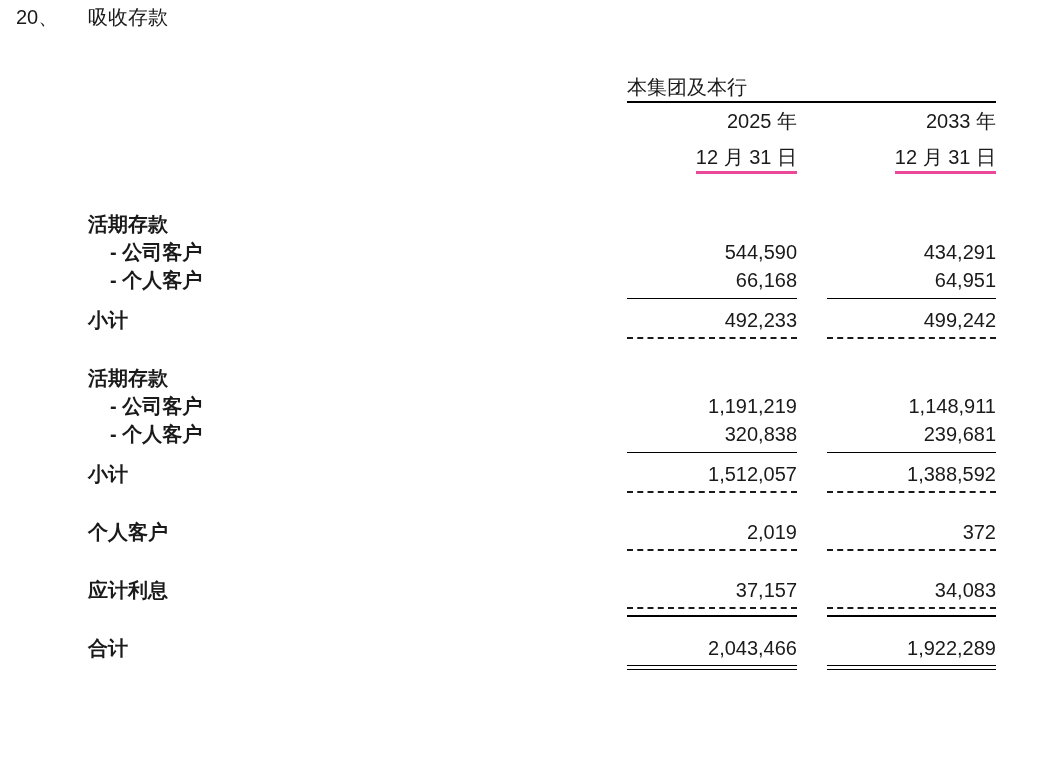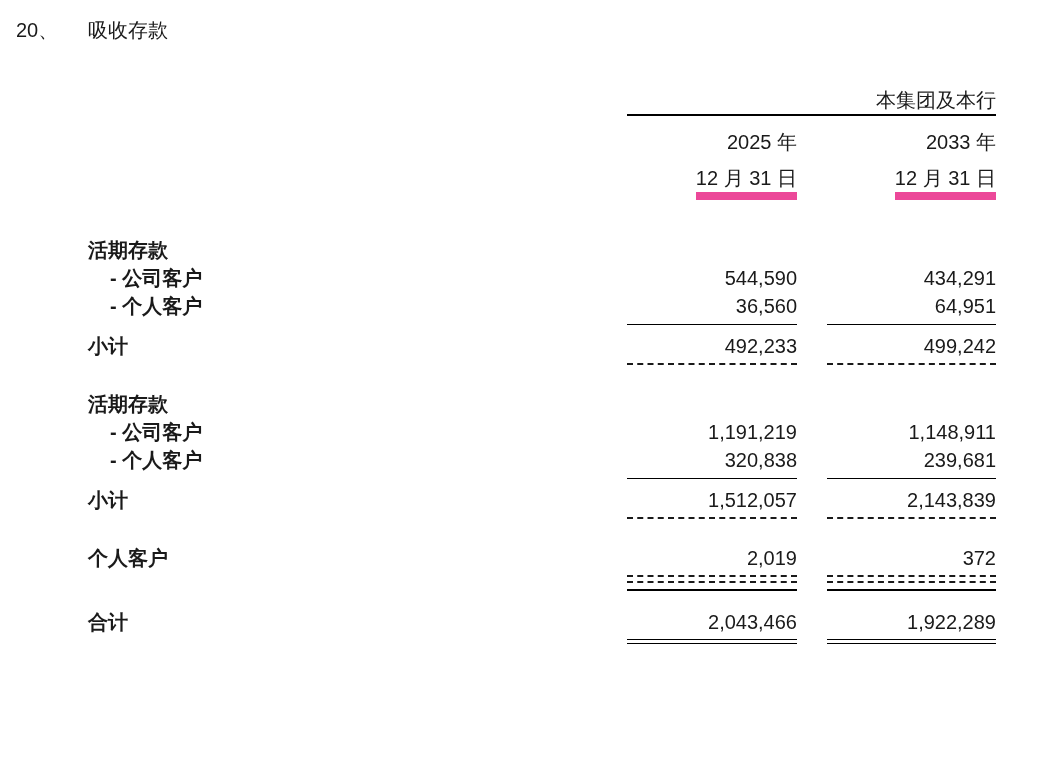--- a/index.html
+++ b/index.html
@@ -9,21 +9,21 @@
   }
   body {
     width: 1052px;
     height: 777px;
     overflow: hidden;
     font-family: "Liberation Sans", sans-serif;
     font-size: 20px;
     color: #1a1a1a;
   }
   .page {
-    padding: 17px 0 0 16px;
+    padding: 4px 0 0 16px;
     box-sizing: border-box;
     width: 1052px;
     height: 777px;
   }
   .note-title {
     display: flex;
     line-height: 26px;
   }
   .note-number {
     width: 72px;
@@ -38,29 +38,29 @@
     grid-template-columns: 539px 170px 30px 169px;
     line-height: 26px;
   }
   .val { text-align: right; }
   .label { text-align: left; font-weight: bold; }
   .indent .label { padding-left: 22px; }
 
   .group-row { margin-top: 44px; }
   .group-span {
     grid-column: 2 / 5;
-    text-align: right;
+    text-align: left;
     border-bottom: 2px solid #000;
     padding-bottom: 1px;
   }
-  .years-row { margin-top: 13px; }
+  .years-row { margin-top: 5px; }
   .dates-row { margin-top: 10px; }
   .u-underline {
     display: inline-block;
-    border-bottom: 8px solid #ec4899;
+    border-bottom: 3px solid #ec4899;
     padding-bottom: 1px;
   }
 
   .row { margin-top: 2px; }
   .mt4  { margin-top: 4px; }
   .mt5  { margin-top: 5px; }
   .mt6  { margin-top: 6px; }
   .mt18 { margin-top: 18px; }
   .mt22 { margin-top: 8px; }
   .mt26 { margin-top: 26px; }
@@ -117,21 +117,21 @@
 
     <div class="grid row indent">
       <div class="label">- 公司客户</div>
       <div class="val">544,590</div>
       <div></div>
       <div class="val">434,291</div>
     </div>
 
     <div class="grid row indent">
       <div class="label">- 个人客户</div>
-      <div class="val">36,560</div>
+      <div class="val">66,168</div>
       <div></div>
       <div class="val">64,951</div>
     </div>
 
     <div class="grid rrow mt5">
       <div></div>
       <div>
           <div class="rule rule-solid"></div>
         </div>
       <div></div>
@@ -187,21 +187,21 @@
       <div></div>
       <div>
           <div class="rule rule-solid"></div>
         </div>
     </div>
 
     <div class="grid row mt22">
       <div class="label">小计</div>
       <div class="val">1,512,057</div>
       <div></div>
-      <div class="val">2,143,839</div>
+      <div class="val">1,388,592</div>
     </div>
 
     <div class="grid rrow mt4">
       <div></div>
       <div>
           <div class="rule rule-dashed"></div>
         </div>
       <div></div>
       <div>
           <div class="rule rule-dashed"></div>
@@ -219,20 +219,26 @@
       <div></div>
       <div>
           <div class="rule rule-dashed"></div>
         </div>
       <div></div>
       <div>
           <div class="rule rule-dashed"></div>
         </div>
     </div>
 
+    <div class="grid row mt26">
+      <div class="label">应计利息</div>
+      <div class="val">37,157</div>
+      <div></div>
+      <div class="val">34,083</div>
+    </div>
 
     <div class="grid rrow mt4">
       <div></div>
       <div>
           <div class="rule rule-dashed"></div>
         </div>
       <div></div>
       <div>
           <div class="rule rule-dashed"></div>
         </div>

